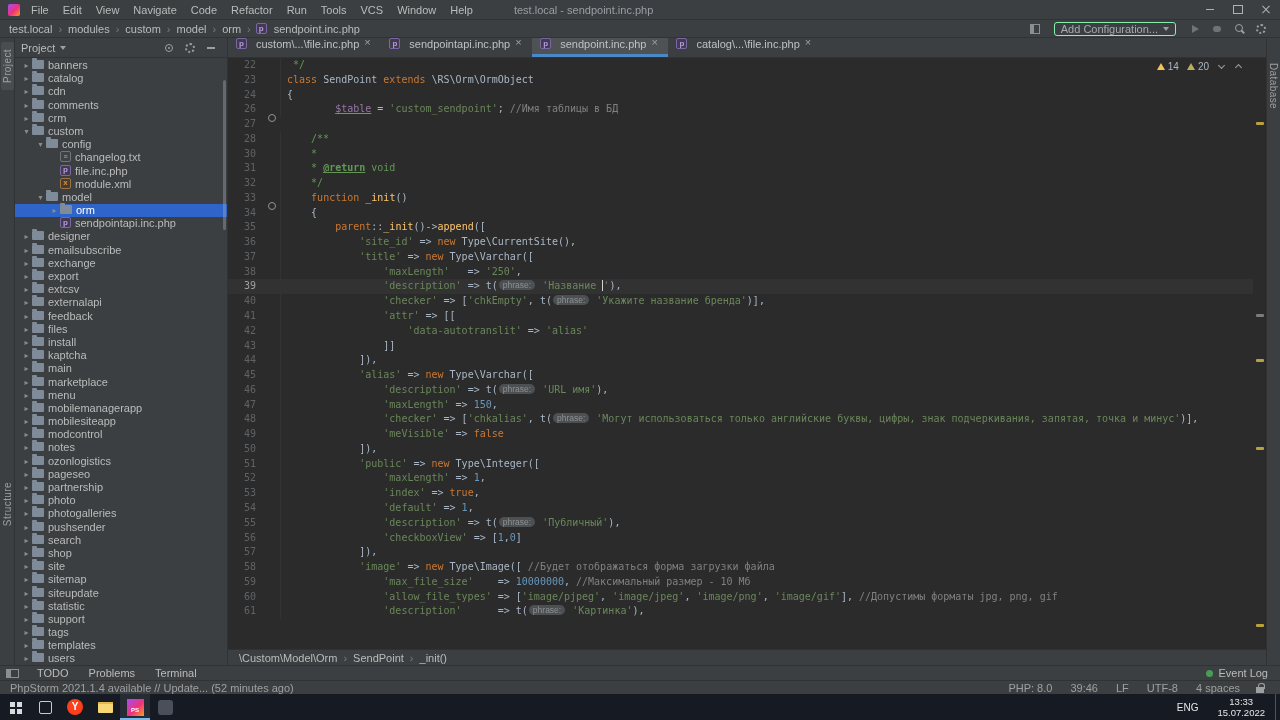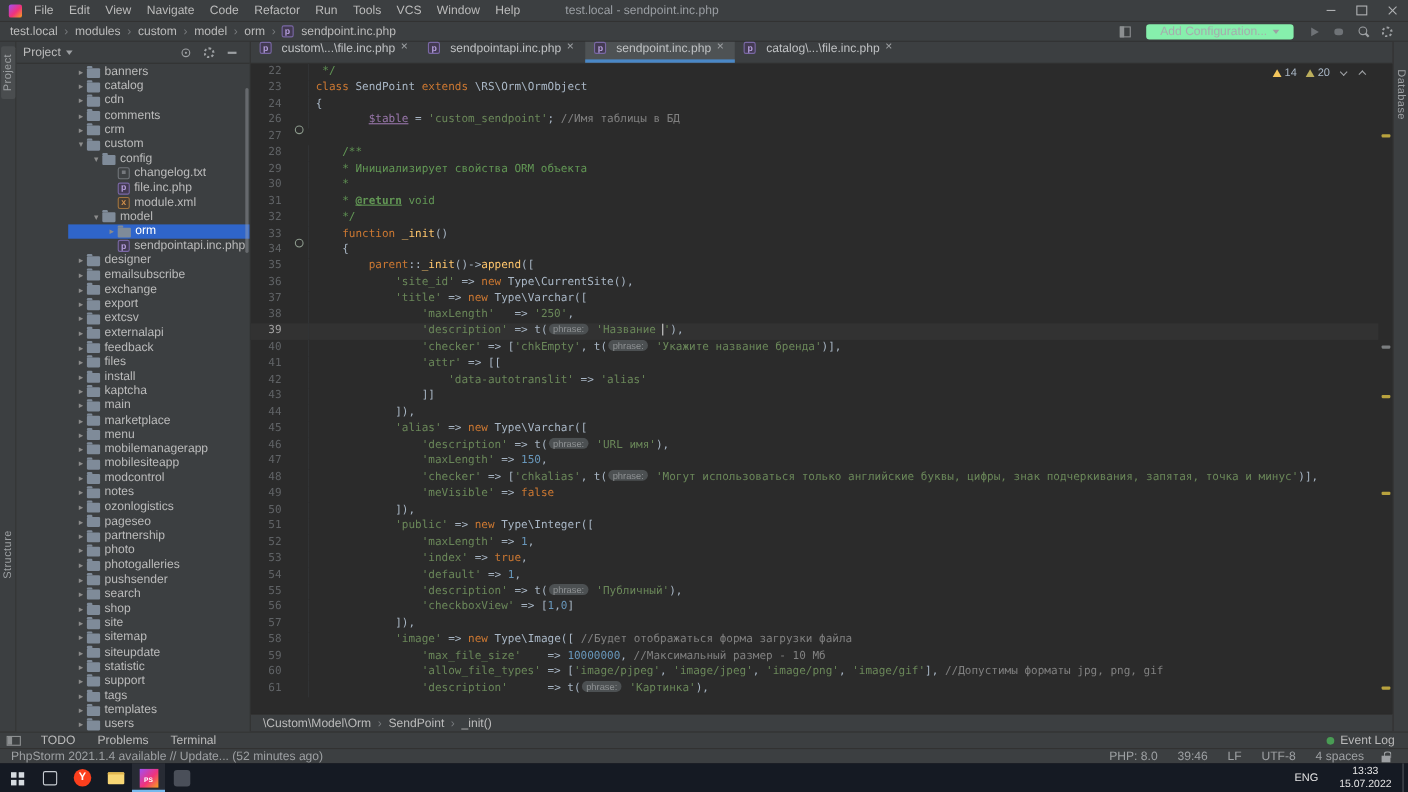--- a/index.html
+++ b/index.html
@@ -26,21 +26,21 @@
   .wc-max::before{content:"";width:8px;height:7px;border:1px solid #AFB1B3;}
   .wc-close::before,.wc-close::after{content:"";position:absolute;width:10px;height:1px;background:#AFB1B3;}
   .wc-close::before{transform:rotate(45deg);} .wc-close::after{transform:rotate(-45deg);}
 
   
   .navbar{height:18px;display:flex;align-items:center;background:var(--panel);border-bottom:1px solid var(--border);padding:0 8px;font-size:11px;color:var(--text);}
   .crumbs{display:flex;align-items:center;gap:2px;white-space:nowrap;}
   .crumb{padding:0 1px;}
   .csep{color:#787B7E;padding:0 3px;} .csep::before{content:"›";}
   .navspacer{flex:1;}
-  .addcfg{display:flex;align-items:center;gap:5px;border:7px solid #86efac;border-radius:3px;height:14px;padding:0 6px;color:#A7AAAD;margin:0 8px;}
+  .addcfg{display:flex;align-items:center;gap:5px;border:1px solid #86efac;border-radius:3px;height:14px;padding:0 6px;color:#A7AAAD;margin:0 8px;}
   .addcfg .dd{width:0;height:0;border-left:3px solid transparent;border-right:3px solid transparent;border-top:4px solid #9DA0A3;}
   .nic{width:16px;height:14px;position:relative;display:inline-block;margin:0 3px;}
   [data-name="tool-windows-icon"]::before{content:"";position:absolute;inset:2px 3px;border:1px solid #8C8F91;}
   [data-name="tool-windows-icon"]::after{content:"";position:absolute;left:3px;top:2px;bottom:2px;width:4px;background:#8C8F91;}
   [data-name="run-icon"]::before{content:"";position:absolute;left:5px;top:3px;border-left:7px solid #6F7377;border-top:4px solid transparent;border-bottom:4px solid transparent;}
   [data-name="debug-icon"]::before{content:"";position:absolute;left:4px;top:4px;width:8px;height:6px;border-radius:3px;background:#6F7377;}
   [data-name="search-icon"]::before{content:"";position:absolute;left:4px;top:2px;width:6px;height:6px;border:1.5px solid #9DA0A3;border-radius:50%;}
   [data-name="search-icon"]::after{content:"";position:absolute;left:10px;top:9px;width:4px;height:1.5px;background:#9DA0A3;transform:rotate(45deg);}
   [data-name="settings-icon"]::before{content:"";position:absolute;inset:2px 3px 2px 3px;border:2px dotted #9DA0A3;border-radius:50%;}
 
@@ -58,21 +58,21 @@
   .ppanel{width:213px;background:var(--panel);display:flex;flex-direction:column;flex:none;position:relative;border-right:1px solid var(--border);}
   .phead{height:20px;display:flex;align-items:center;padding:0 6px;font-size:11px;color:var(--text);border-bottom:1px solid var(--border);}
   .pchev{width:0;height:0;border-left:3px solid transparent;border-right:3px solid transparent;border-top:4px solid #9DA0A3;margin-left:5px;}
   .picons{margin-left:auto;display:flex;gap:9px;align-items:center;padding-right:4px;}
   .pic{width:12px;height:12px;position:relative;display:inline-block;}
   [data-name="locate-file-icon"]::before{content:"";position:absolute;inset:2px;border:1px solid #9DA0A3;border-radius:50%;}
   [data-name="locate-file-icon"]::after{content:"";position:absolute;left:5px;top:5px;width:2px;height:2px;background:#9DA0A3;border-radius:50%;}
   [data-name="gear-icon"]::before{content:"";position:absolute;inset:1px;border:2px dotted #9DA0A3;border-radius:50%;}
   [data-name="hide-panel-icon"]::before{content:"";position:absolute;left:2px;top:5px;width:8px;height:2px;background:#9DA0A3;}
   .ptree{flex:1;overflow:hidden;font-size:11px;color:var(--text);padding-top:1px;}
-  .trow{height:13.2px;line-height:13.2px;display:flex;align-items:center;white-space:nowrap;margin-left:47px;}
+  .trow{height:13.2px;line-height:13.2px;display:flex;white-space:nowrap;}
   .trow.sel{background:var(--sel);color:#fff;}
   .arr{width:11px;flex:none;color:#8C8C8C;font-size:8px;text-align:center;}
   .arr.r::before{content:"▸";} .arr.d::before{content:"▾";}
   .fic{width:11px;height:11px;border-radius:2px;display:inline-flex;align-items:center;justify-content:center;flex:none;margin-right:4px;font:bold 8px/1 "Liberation Sans",sans-serif;}
   .fic.php{background:#433a52;border:1px solid #7a68a5;color:#b39ddb;} .fic.php::before{content:"p";}
   .fic.txt{background:#3f4244;border:1px solid #71757a;color:#a7abb0;} .fic.txt::before{content:"≡";font-size:7px;}
   .fic.xml{background:#463c32;border:1px solid #a1743e;color:#d2914c;} .fic.xml::before{content:"x";}
   .fic.folder{width:12px;height:9px;background:#7F8B99;border-radius:1px;position:relative;margin-top:1px;}
   .fic.folder::before{content:"";position:absolute;top:-2px;left:0;width:5px;height:2px;background:#7F8B99;border-radius:1px 1px 0 0;}
   .pscroll{position:absolute;right:1px;top:42px;width:3px;height:150px;background:rgba(166,170,174,.4);border-radius:2px;}
@@ -477,21 +477,20 @@
             </div>
           </div>
         <div class="codewrap" data-name="editor">
           <div class="lines" data-name="code-lines">
               <div class="cl" data-name="code-line"><span class="ln" data-name="line-number">22</span><span class="mk" data-name="gutter-space"></span><span class="lc" data-name="code-text"><span class="doc" data-name="code-token"> */</span></span></div>
               <div class="cl" data-name="code-line"><span class="ln" data-name="line-number">23</span><span class="mk" data-name="gutter-space"></span><span class="lc" data-name="code-text"><span class="kw" data-name="code-token">class</span><span class="txt" data-name="code-token"> SendPoint </span><span class="kw" data-name="code-token">extends</span><span class="txt" data-name="code-token"> \RS\Orm\OrmObject</span></span></div>
               <div class="cl" data-name="code-line"><span class="ln" data-name="line-number">24</span><span class="mk" data-name="gutter-space"></span><span class="lc" data-name="code-text"><span class="txt" data-name="code-token">{</span></span></div>
               <div class="cl" data-name="code-line"><span class="ln" data-name="line-number">26</span><span class="mk has" data-name="override-marker-icon"></span><span class="lc" data-name="code-text"><span class="txt" data-name="code-token">        </span><span class="var" data-name="code-token">$table</span><span class="txt" data-name="code-token"> = </span><span class="str" data-name="code-token">'custom_sendpoint'</span><span class="txt" data-name="code-token">; </span><span class="cmt" data-name="code-token">//Имя таблицы в БД</span></span></div>
               <div class="cl" data-name="code-line"><span class="ln" data-name="line-number">27</span><span class="mk" data-name="gutter-space"></span><span class="lc" data-name="code-text"></span></div>
               <div class="cl" data-name="code-line"><span class="ln" data-name="line-number">28</span><span class="mk" data-name="gutter-space"></span><span class="lc" data-name="code-text"><span class="doc" data-name="code-token">    /**</span></span></div>
-              <div class="cl" data-name="code-line"><span class="ln" data-name="line-number">29</span><span class="mk" data-name="gutter-space"></span><span class="lc" data-name="code-text"><span class="doc" data-name="code-token">    * Инициализирует свойства ORM объекта</span></span></div>
               <div class="cl" data-name="code-line"><span class="ln" data-name="line-number">30</span><span class="mk" data-name="gutter-space"></span><span class="lc" data-name="code-text"><span class="doc" data-name="code-token">    *</span></span></div>
               <div class="cl" data-name="code-line"><span class="ln" data-name="line-number">31</span><span class="mk" data-name="gutter-space"></span><span class="lc" data-name="code-text"><span class="doc" data-name="code-token">    * </span><span class="tag" data-name="code-token">@return</span><span class="doc" data-name="code-token"> void</span></span></div>
               <div class="cl" data-name="code-line"><span class="ln" data-name="line-number">32</span><span class="mk" data-name="gutter-space"></span><span class="lc" data-name="code-text"><span class="doc" data-name="code-token">    */</span></span></div>
               <div class="cl" data-name="code-line"><span class="ln" data-name="line-number">33</span><span class="mk has" data-name="override-marker-icon"></span><span class="lc" data-name="code-text"><span class="txt" data-name="code-token">    </span><span class="kw" data-name="code-token">function</span><span class="txt" data-name="code-token"> </span><span class="fn" data-name="code-token">_init</span><span class="txt" data-name="code-token">()</span></span></div>
               <div class="cl" data-name="code-line"><span class="ln" data-name="line-number">34</span><span class="mk" data-name="gutter-space"></span><span class="lc" data-name="code-text"><span class="txt" data-name="code-token">    {</span></span></div>
               <div class="cl" data-name="code-line"><span class="ln" data-name="line-number">35</span><span class="mk" data-name="gutter-space"></span><span class="lc" data-name="code-text"><span class="txt" data-name="code-token">        </span><span class="kw" data-name="code-token">parent</span><span class="txt" data-name="code-token">::</span><span class="fn" data-name="code-token">_init</span><span class="txt" data-name="code-token">()-&gt;</span><span class="fn" data-name="code-token">append</span><span class="txt" data-name="code-token">([</span></span></div>
               <div class="cl" data-name="code-line"><span class="ln" data-name="line-number">36</span><span class="mk" data-name="gutter-space"></span><span class="lc" data-name="code-text"><span class="txt" data-name="code-token">            </span><span class="str" data-name="code-token">'site_id'</span><span class="txt" data-name="code-token"> =&gt; </span><span class="kw" data-name="code-token">new</span><span class="txt" data-name="code-token"> Type\CurrentSite(),</span></span></div>
               <div class="cl" data-name="code-line"><span class="ln" data-name="line-number">37</span><span class="mk" data-name="gutter-space"></span><span class="lc" data-name="code-text"><span class="txt" data-name="code-token">            </span><span class="str" data-name="code-token">'title'</span><span class="txt" data-name="code-token"> =&gt; </span><span class="kw" data-name="code-token">new</span><span class="txt" data-name="code-token"> Type\Varchar([</span></span></div>
               <div class="cl" data-name="code-line"><span class="ln" data-name="line-number">38</span><span class="mk" data-name="gutter-space"></span><span class="lc" data-name="code-text"><span class="txt" data-name="code-token">                </span><span class="str" data-name="code-token">'maxLength'</span><span class="txt" data-name="code-token">   =&gt; </span><span class="str" data-name="code-token">'250'</span><span class="txt" data-name="code-token">,</span></span></div>
               <div class="cl cur" data-name="code-line"><span class="ln" data-name="line-number">39</span><span class="mk" data-name="gutter-space"></span><span class="lc" data-name="code-text"><span class="txt" data-name="code-token">                </span><span class="str" data-name="code-token">'description'</span><span class="txt" data-name="code-token"> =&gt; t(</span><span class="hint" data-name="parameter-name-hint">phrase:</span><span class="txt" data-name="code-token"> </span><span class="str" data-name="code-token">'Название </span><span class="caret" data-name="text-caret"></span><span class="str" data-name="code-token">'</span><span class="txt" data-name="code-token">),</span></span></div>

